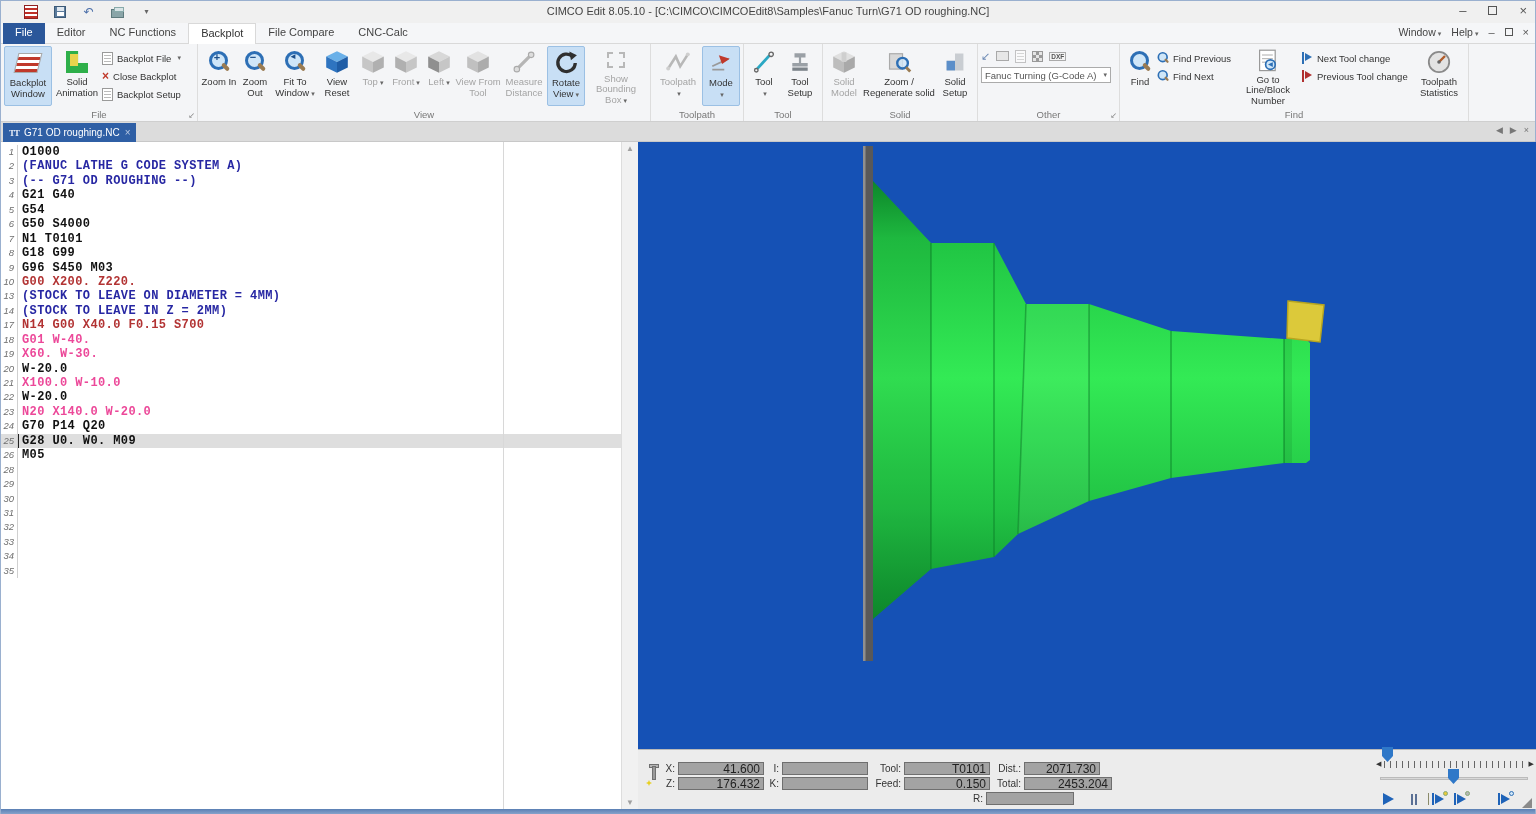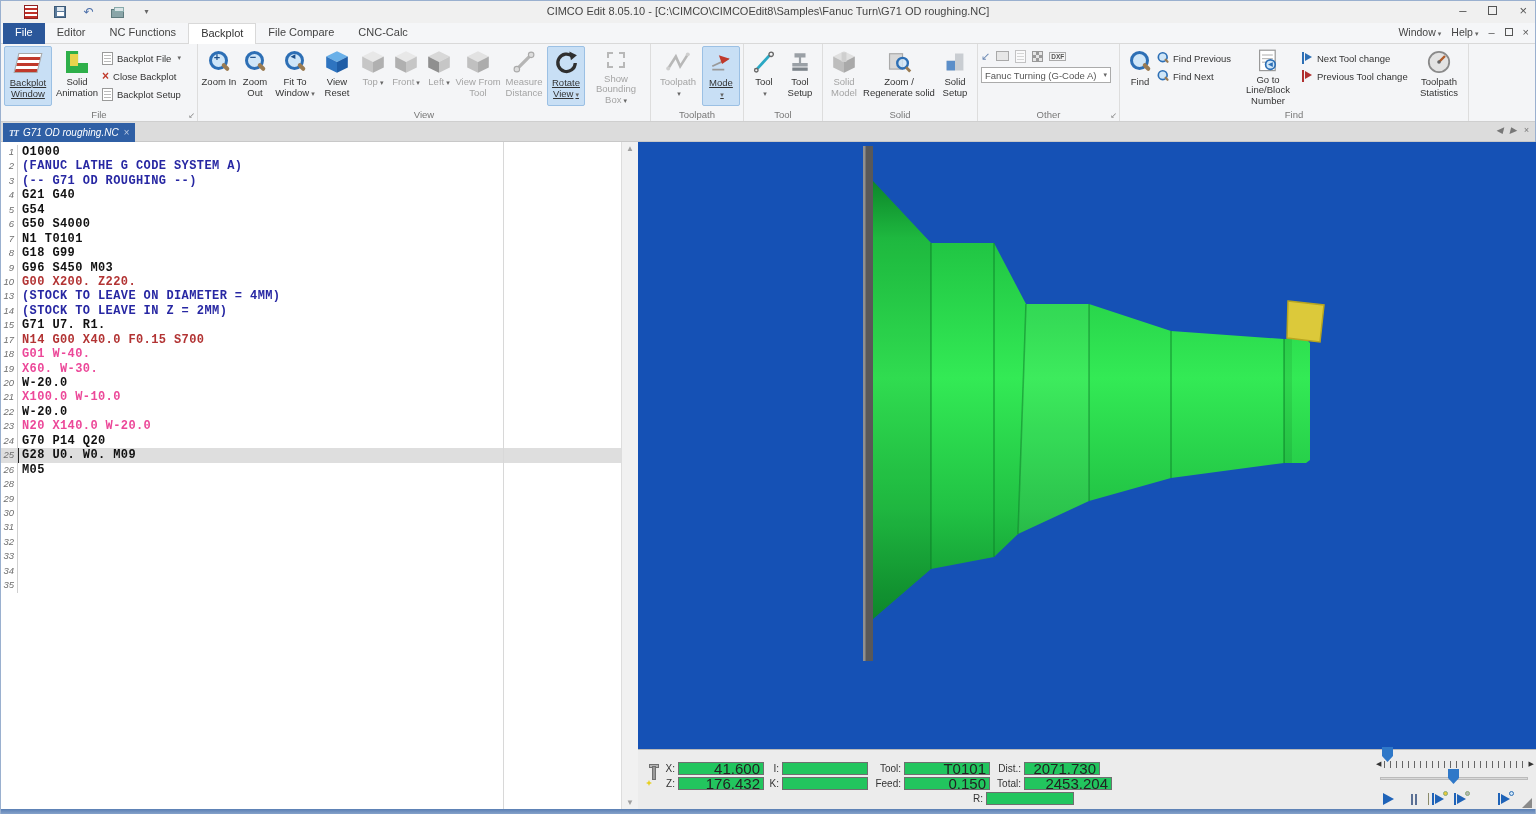--- a/index.html
+++ b/index.html
@@ -36,21 +36,21 @@
 
   
   #ribbon { position:absolute; top:43px; left:0; width:100%; height:78px; background:#f4f5f7; border-bottom:1px solid #cfcfcf; display:flex; }
   .rgroup { position:relative; border-right:1px solid #ddd; padding:2px 3px 14px 3px; }
   .rlabel { position:absolute; bottom:1px; left:0; width:100%; text-align:center; font-size:9.5px; color:#777; }
   .launcher { position:absolute; bottom:1px; right:2px; font-size:8px; color:#888; }
   .rbody { display:flex; align-items:flex-start; height:60px; }
   .bb { display:flex; flex-direction:column; align-items:center; padding-top:2px; height:60px; border-radius:2px;
         font-size:9.5px; line-height:10.5px; text-align:center; color:#333; }
   .bb .bicon { height:28px; display:flex; align-items:center; justify-content:center; margin-bottom:1px; }
-  .bb.hl { background:#c8dff5; border:1px solid #9bc0e4;text-decoration:underline; }
+  .bb.hl { background:#c8dff5; border:1px solid #9bc0e4; }
   .bb.dis { color:#a4a4a4; }
   .scol { display:flex; flex-direction:column; padding-top:3px; }
   .sb { display:flex; align-items:center; gap:4px; height:18px; font-size:9.5px; color:#333; white-space:nowrap; }
   .pageic { width:11px; height:13px; background:#fff; border:1px solid #9a9a9a; position:relative; }
   .pageic:before { content:""; position:absolute; left:1px; top:2px; width:7px; height:1px; background:#bbb; box-shadow:0 3px 0 #bbb,0 6px 0 #bbb; }
   .redx { color:#c0392b; font-weight:bold; font-size:12px; }
   .mag { position:relative; width:24px; height:24px; }
   .mag:before { content:""; position:absolute; left:2px; top:1px; width:13px; height:13px; border:3px solid #2d6fb5; border-radius:50%; background:#cfe6f8; }
   .mag:after { content:""; position:absolute; left:14px; top:15px; width:9px; height:4px; background:#9a7b52; transform:rotate(45deg); border-radius:2px; }
   .mag .sign { position:absolute; left:5px; top:2px; width:10px; text-align:center; font-size:11px; font-weight:bold; color:#1d4f8a; }
@@ -62,21 +62,21 @@
   .chip { font-size:6.5px; font-weight:bold; color:#555; border:1px solid #aaa; padding:0 1px; background:#f4f4f4; }
   .grayrect { width:13px; height:10px; background:#e7e7e7; border:1px solid #a9a9a9; }
   .checker { width:11px; height:11px; background:
       repeating-conic-gradient(#9a9a9a 0 25%, #e6e6e6 0 50%) 0 0/6px 6px; border:1px solid #999; }
   .flagic { position:relative; width:12px; height:12px; }
   .flagic i { position:absolute; left:1px; top:0; width:2px; height:12px; background:currentColor; }
   .flagic b { position:absolute; left:4px; top:1px; width:0; height:0; border-left:7px solid currentColor; border-top:4px solid transparent; border-bottom:4px solid transparent; }
   .blueflag { color:#2d6fb5; } .redflag { color:#b03030; }
 
   
-  #tabstrip { position:absolute; top:121px; left:0; width:100%; height:20px; background:#dcdcdc; border-bottom:1px solid #c8c8c8;font-style:italic; }
+  #tabstrip { position:absolute; top:121px; left:0; width:100%; height:20px; background:#dcdcdc; border-bottom:1px solid #c8c8c8; }
   #doctab { position:absolute; left:2px; top:1px; height:19px; background:#2f5fa5; color:#fff; display:flex; align-items:center; gap:5px; padding:0 6px; font-size:10px; }
   .tt-ic { font-family:"Liberation Serif",serif; font-size:9px; color:#e8eef8; letter-spacing:-1px; font-weight:bold; }
   #tab-close { color:#b9c9e2; font-size:10px; }
   .strip-ctl { position:absolute; right:6px; top:3px; display:flex; gap:7px; font-size:9px; color:#777; }
 
   
   #editor { position:absolute; top:141px; left:0; width:637px; height:667px; background:#fff; }
   #marginline { position:absolute; left:502px; top:0; width:1px; height:100%; background:#d8d8d8; }
   #vscroll { position:absolute; right:0; top:0; width:17px; height:100%; background:#f1f1f1; border-left:1px solid #ddd;
              display:flex; flex-direction:column; justify-content:space-between; align-items:center; padding:2px 0; }
@@ -89,21 +89,21 @@
   .crow.cur .ct { border-left:1px solid #222; padding-left:3px; }
   .c-k { color:#111; } .c-c { color:#2727a3; } .c-r { color:#b23333; } .c-g { color:#ec4899; }
 
   
   #viewport { position:absolute; left:637px; top:141px; width:899px; height:607px; background:#1551b5; }
 
   
   #statuspanel { position:absolute; left:637px; top:748px; width:899px; height:60px; background:#ececec; border-top:1px solid #b9b9b9; font-size:10px; color:#333; }
   .srow { position:absolute; height:14px; display:flex; align-items:center; }
   .slab { text-align:right; padding-right:3px; }
-  .fld { border:1px solid #6f6f6f; background:#22c55e; height:13px; line-height:12px; text-align:right; padding:0 3px; font-size:15px; color:#222; }
+  .fld { border:1px solid #6f6f6f; background:#a3a3a3; height:13px; line-height:12px; text-align:right; padding:0 3px; font-size:12px; color:#222; }
   .toolpos { position:absolute; left:8px; top:14px; width:16px; height:22px; }
   .toolpos .stem { position:absolute; left:6px; top:2px; width:4px; height:14px; background:#9a9a9a; border:1px solid #707070; }
   .toolpos .cap { position:absolute; left:3px; top:0; width:10px; height:4px; background:#b5b5b5; border:1px solid #707070; }
   .toolpos .spark { position:absolute; left:0; bottom:0; width:6px; height:6px; background:#e8d020; clip-path:polygon(50% 0,65% 35%,100% 50%,65% 65%,50% 100%,35% 65%,0 50%,35% 35%); }
 
   
   .tickbar { position:absolute; height:7px; background:repeating-linear-gradient(90deg,#666 0 1px,transparent 1px 6px); }
   .trk { position:absolute; height:3px; background:#d8d8d8; border:1px solid #bbb; }
   .handle { position:absolute; width:11px; height:15px; background:#2f78c8; border:1px solid #1d5globala; clip-path:polygon(0 0,100% 0,100% 60%,50% 100%,0 60%); }
   .pb { position:absolute; display:flex; align-items:center; justify-content:center; width:16px; height:14px; }
@@ -534,24 +534,20 @@
         </div>
         <div class="crow">
           <span class="ln">13</span>
           <span class="ct c-c">(STOCK TO LEAVE ON DIAMETER = 4MM)</span>
         </div>
         <div class="crow">
           <span class="ln">14</span>
           <span class="ct c-c">(STOCK TO LEAVE IN Z = 2MM)</span>
         </div>
         <div class="crow">
-          <span class="ln">15</span>
-          <span class="ct c-k">G71 U7. R1.</span>
-        </div>
-        <div class="crow">
           <span class="ln">17</span>
           <span class="ct c-r">N14 G00 X40.0 F0.15 S700</span>
         </div>
         <div class="crow">
           <span class="ln">18</span>
           <span class="ct c-g">G01 W-40.</span>
         </div>
         <div class="crow">
           <span class="ln">19</span>
           <span class="ct c-g">X60. W-30.</span>

